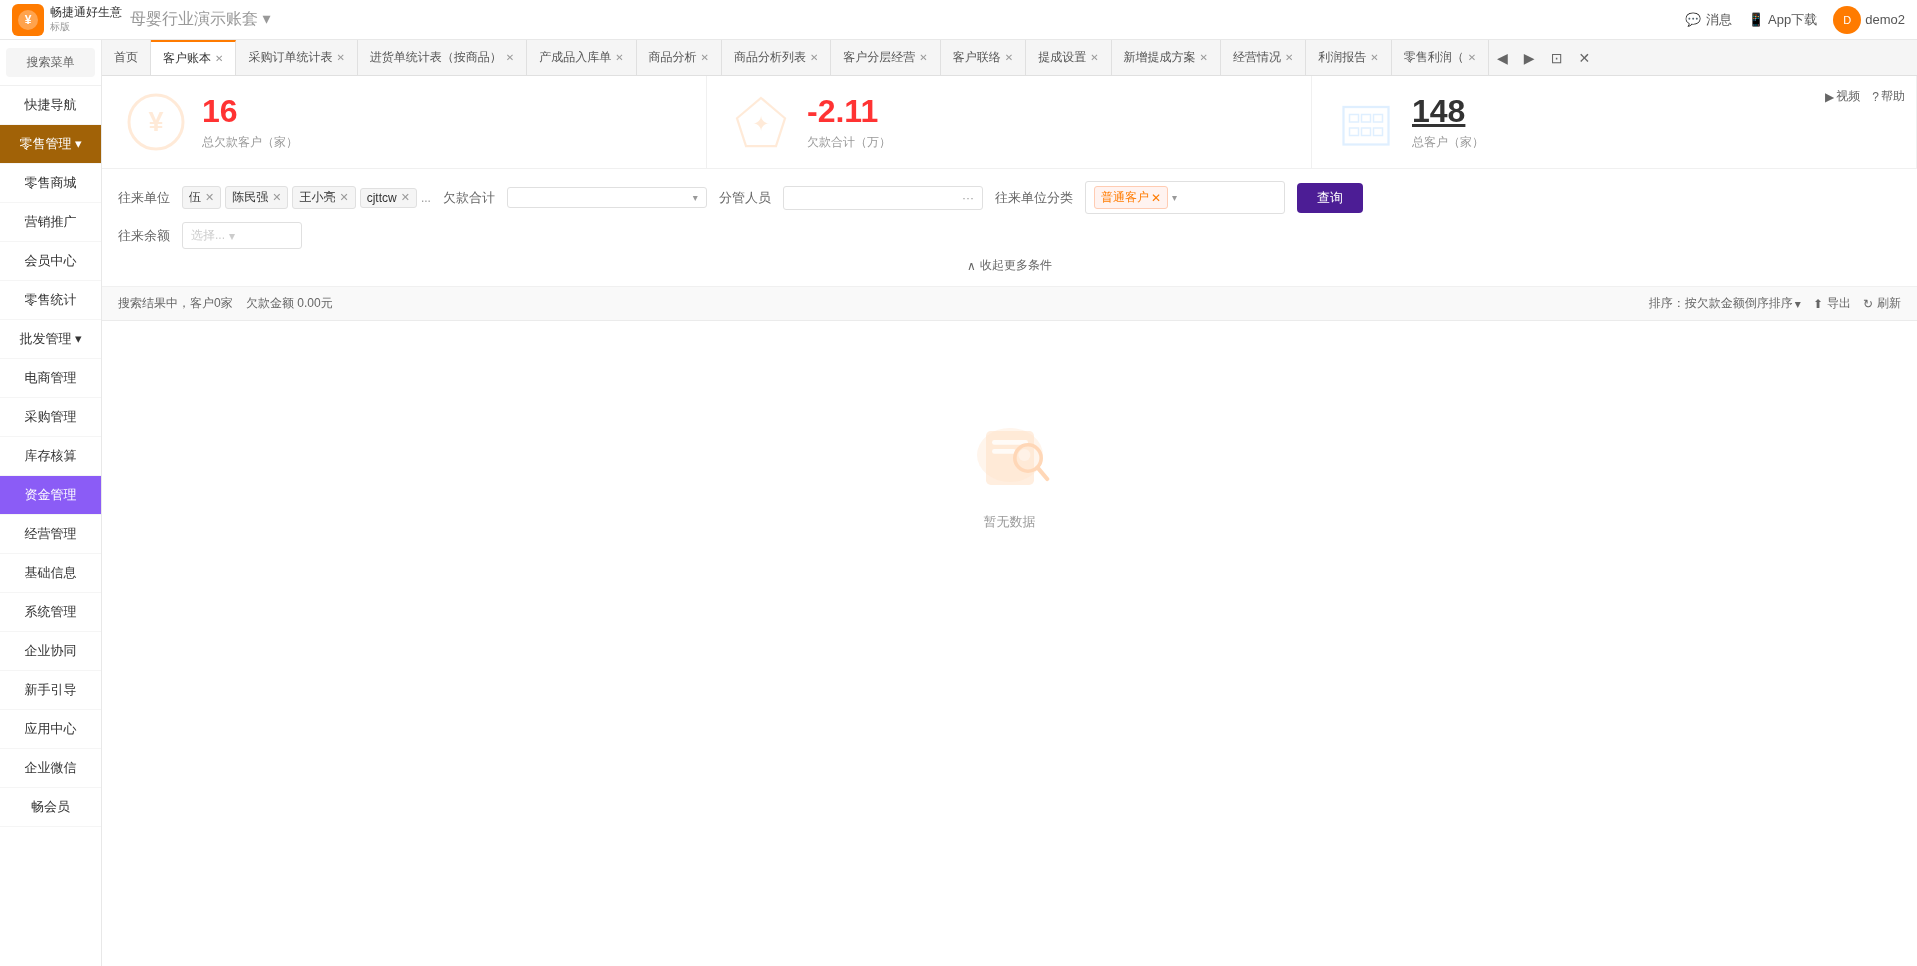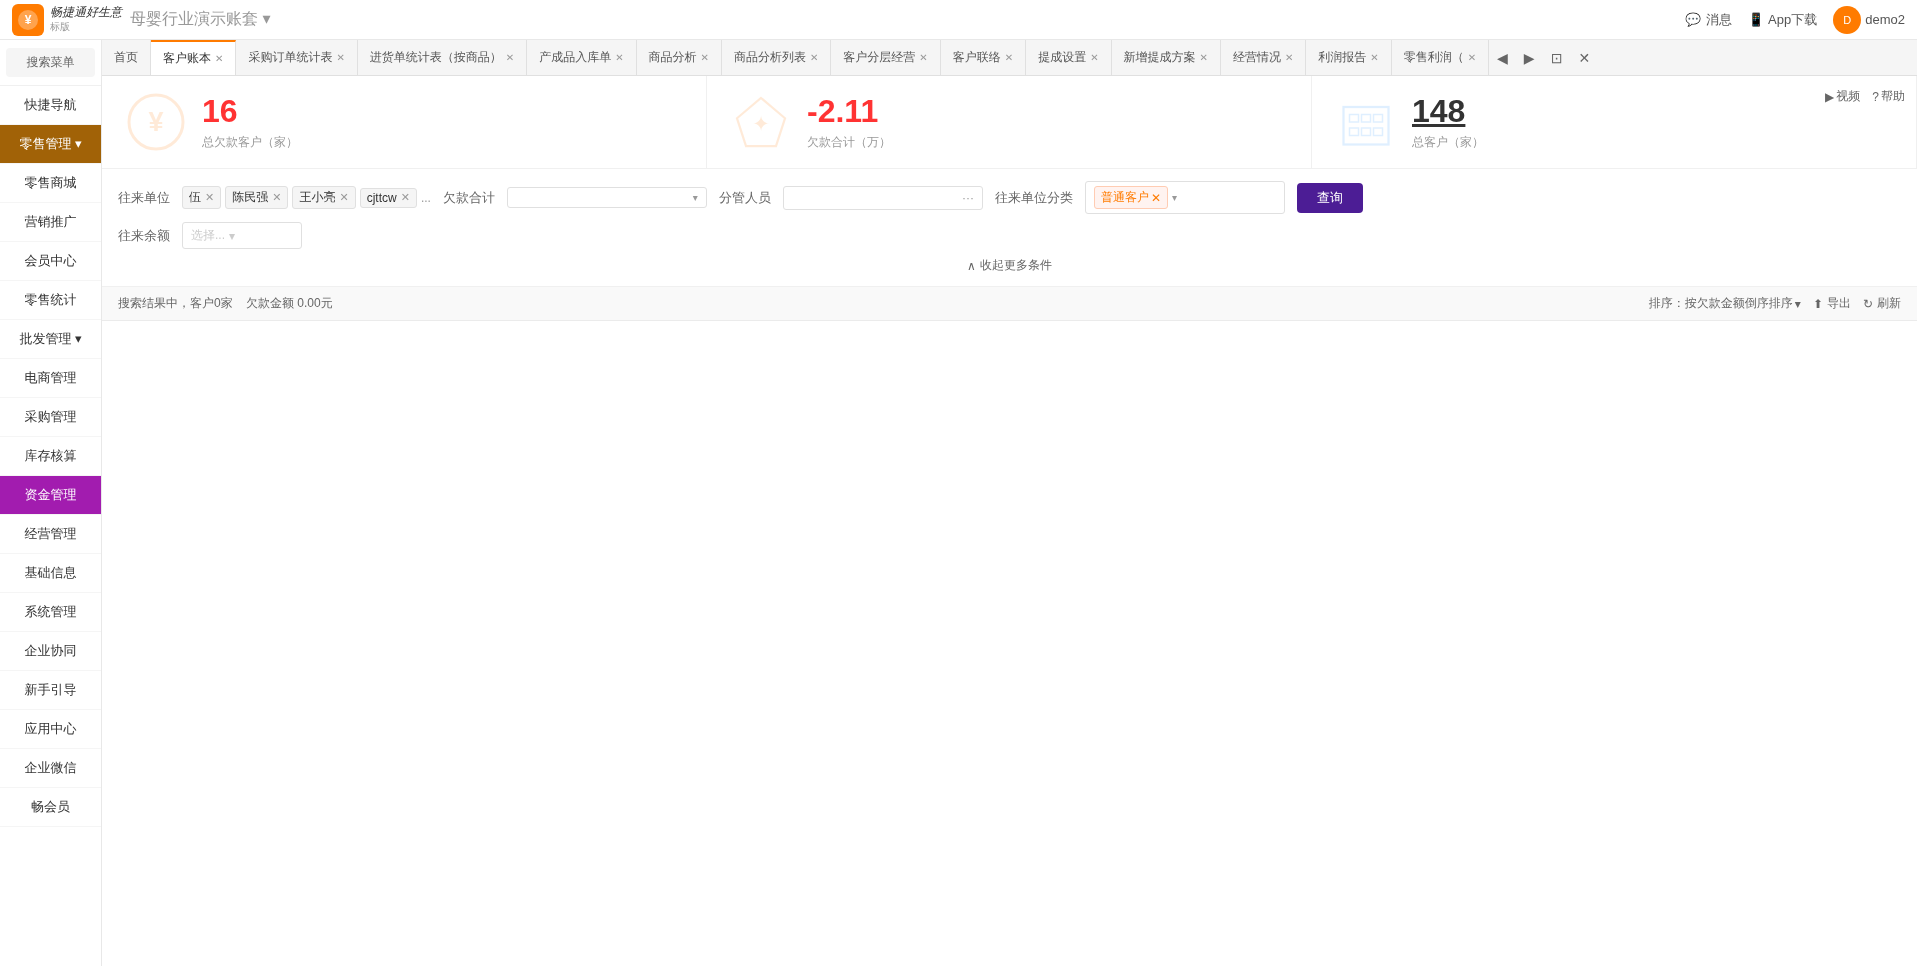--- a/index.html
+++ b/index.html
@@ -12,21 +12,21 @@
       display: flex;
       align-items: center;
       justify-content: space-between;
       padding: 0 12px;
       border-bottom: 1px solid #e8e8e8;
       flex-shrink: 0;
     }
     .top-bar-left { display: flex; align-items: center; gap: 8px; }
     .logo-area { display: flex; align-items: center; gap: 6px; }
     .logo-icon { width: 32px; height: 32px; background: #ff7b00; border-radius: 6px; display: flex; align-items: center; justify-content: center; color: #fff; font-size: 12px; font-weight: bold; }
-    .logo-text { font-size: 12px; color: #333; line-height: 1.2; font-style: italic; }
+    .logo-text { font-size: 12px; color: #333; line-height: 1.2; }
     .logo-sub { font-size: 10px; color: #999; }
     .dropdown-arrow { font-size: 16px; color: #999; cursor: pointer; }
     .top-bar-right { display: flex; align-items: center; gap: 16px; }
     .top-bar-item { display: flex; align-items: center; gap: 4px; font-size: 13px; color: #555; cursor: pointer; }
     .avatar { width: 28px; height: 28px; border-radius: 50%; background: #ff7b00; display: flex; align-items: center; justify-content: center; color: #fff; font-size: 11px; }
 
     
     .main-layout { display: flex; flex: 1; overflow: hidden; }
 
     
@@ -240,21 +240,21 @@
     <div class="sidebar-nav-item">快捷导航</div>
     <div class="sidebar-nav-item active">零售管理 ▾</div>
     <div class="sidebar-nav-item">零售商城</div>
     <div class="sidebar-nav-item">营销推广</div>
     <div class="sidebar-nav-item">会员中心</div>
     <div class="sidebar-nav-item">零售统计</div>
     <div class="sidebar-nav-item">批发管理 ▾</div>
     <div class="sidebar-nav-item">电商管理</div>
     <div class="sidebar-nav-item">采购管理</div>
     <div class="sidebar-nav-item">库存核算</div>
-    <div class="sidebar-nav-item" style="background:#a21caf;color:#fff;">资金管理</div>
+    <div class="sidebar-nav-item" style="background:#8b5cf6;color:#fff;">资金管理</div>
     <div class="sidebar-nav-item">经营管理</div>
     <div class="sidebar-nav-item">基础信息</div>
     <div class="sidebar-nav-item">系统管理</div>
     <div class="sidebar-nav-item">企业协同</div>
     <div class="sidebar-nav-item">新手引导</div>
     <div class="sidebar-nav-item">应用中心</div>
     <div class="sidebar-nav-item">企业微信</div>
     <div class="sidebar-nav-item">畅会员</div>
   </div>
 
@@ -444,18 +444,34 @@
               <span>导出</span>
             </div>
             <div class="results-action">
               <span>↻</span>
               <span>刷新</span>
             </div>
           </div>
         </div>
 
 
+        <div class="empty-state">
+          <div class="empty-icon">
+            <svg viewBox="0 0 200 160" fill="none" xmlns="http://www.w3.org/2000/svg">
+
+              <ellipse cx="100" cy="90" rx="55" ry="45" fill="#ffcba0" opacity="0.5"></ellipse>
+              <rect x="60" y="50" width="80" height="90" rx="8" fill="#ffb87a" opacity="0.6"></rect>
+              <rect x="70" y="65" width="60" height="8" rx="4" fill="#fff" opacity="0.8"></rect>
+              <rect x="70" y="80" width="40" height="8" rx="4" fill="#fff" opacity="0.8"></rect>
+
+              <circle cx="130" cy="95" r="22" stroke="#ff9d4d" stroke-width="6" fill="none"></circle>
+              <line x1="146" y1="111" x2="162" y2="130" stroke="#ff9d4d" stroke-width="7" stroke-linecap="round"></line>
+              <circle cx="124" cy="90" r="10" fill="#fff" opacity="0.4"></circle>
+            </svg>
+          </div>
+          <div class="empty-text">暂无数据</div>
+        </div>
 
       </div>
     </div>
 
   </div>
 </div>
 
 </body></html>

